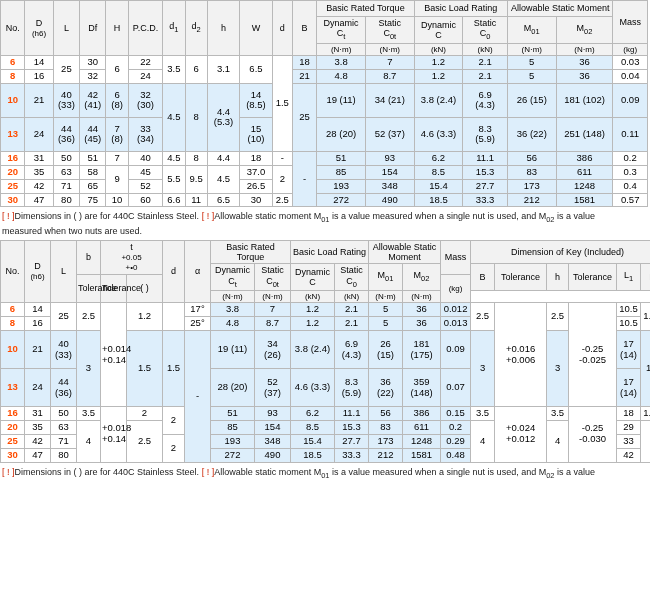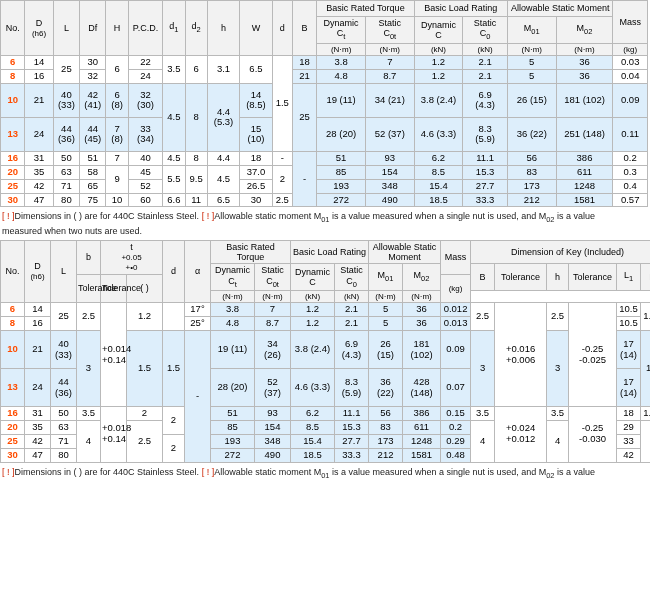--- a/index.html
+++ b/index.html
@@ -454,21 +454,21 @@
         <td class="blue" rowspan="6">-</td>
         <td class="blue">19 (11)</td>
         <td class="blue" style="white-space:pre-line">34
 (26)</td>
         <td class="blue">3.8 (2.4)</td>
         <td class="blue" style="white-space:pre-line">6.9
 (4.3)</td>
         <td class="blue" style="white-space:pre-line">26
 (15)</td>
         <td class="blue" style="white-space:pre-line">181
-(102)</td>
+(175)</td>
         <td class="blue">0.09</td>
         <td class="blue" rowspan="2">3</td>
         <td class="blue" rowspan="2">3</td>
         <td class="blue" style="white-space:pre-line">17
 (14)</td>
         <td class="blue" rowspan="2">1.5</td>
       </tr>
 
       <tr style="height:38px">
         <td class="no-blue">13</td>
@@ -476,21 +476,21 @@
         <td class="blue" style="white-space:pre-line">44
 (36)</td>
         <td class="blue">28 (20)</td>
         <td class="blue" style="white-space:pre-line">52
 (37)</td>
         <td class="blue">4.6 (3.3)</td>
         <td class="blue" style="white-space:pre-line">8.3
 (5.9)</td>
         <td class="blue" style="white-space:pre-line">36
 (22)</td>
-        <td class="blue" style="white-space:pre-line">428
+        <td class="blue" style="white-space:pre-line">359
 (148)</td>
         <td class="blue">0.07</td>
         <td class="blue" style="white-space:pre-line">17
 (14)</td>
       </tr>
 
       <tr>
         <td class="no">16</td>
         <td class="data">31</td>
         <td class="data">50</td>

